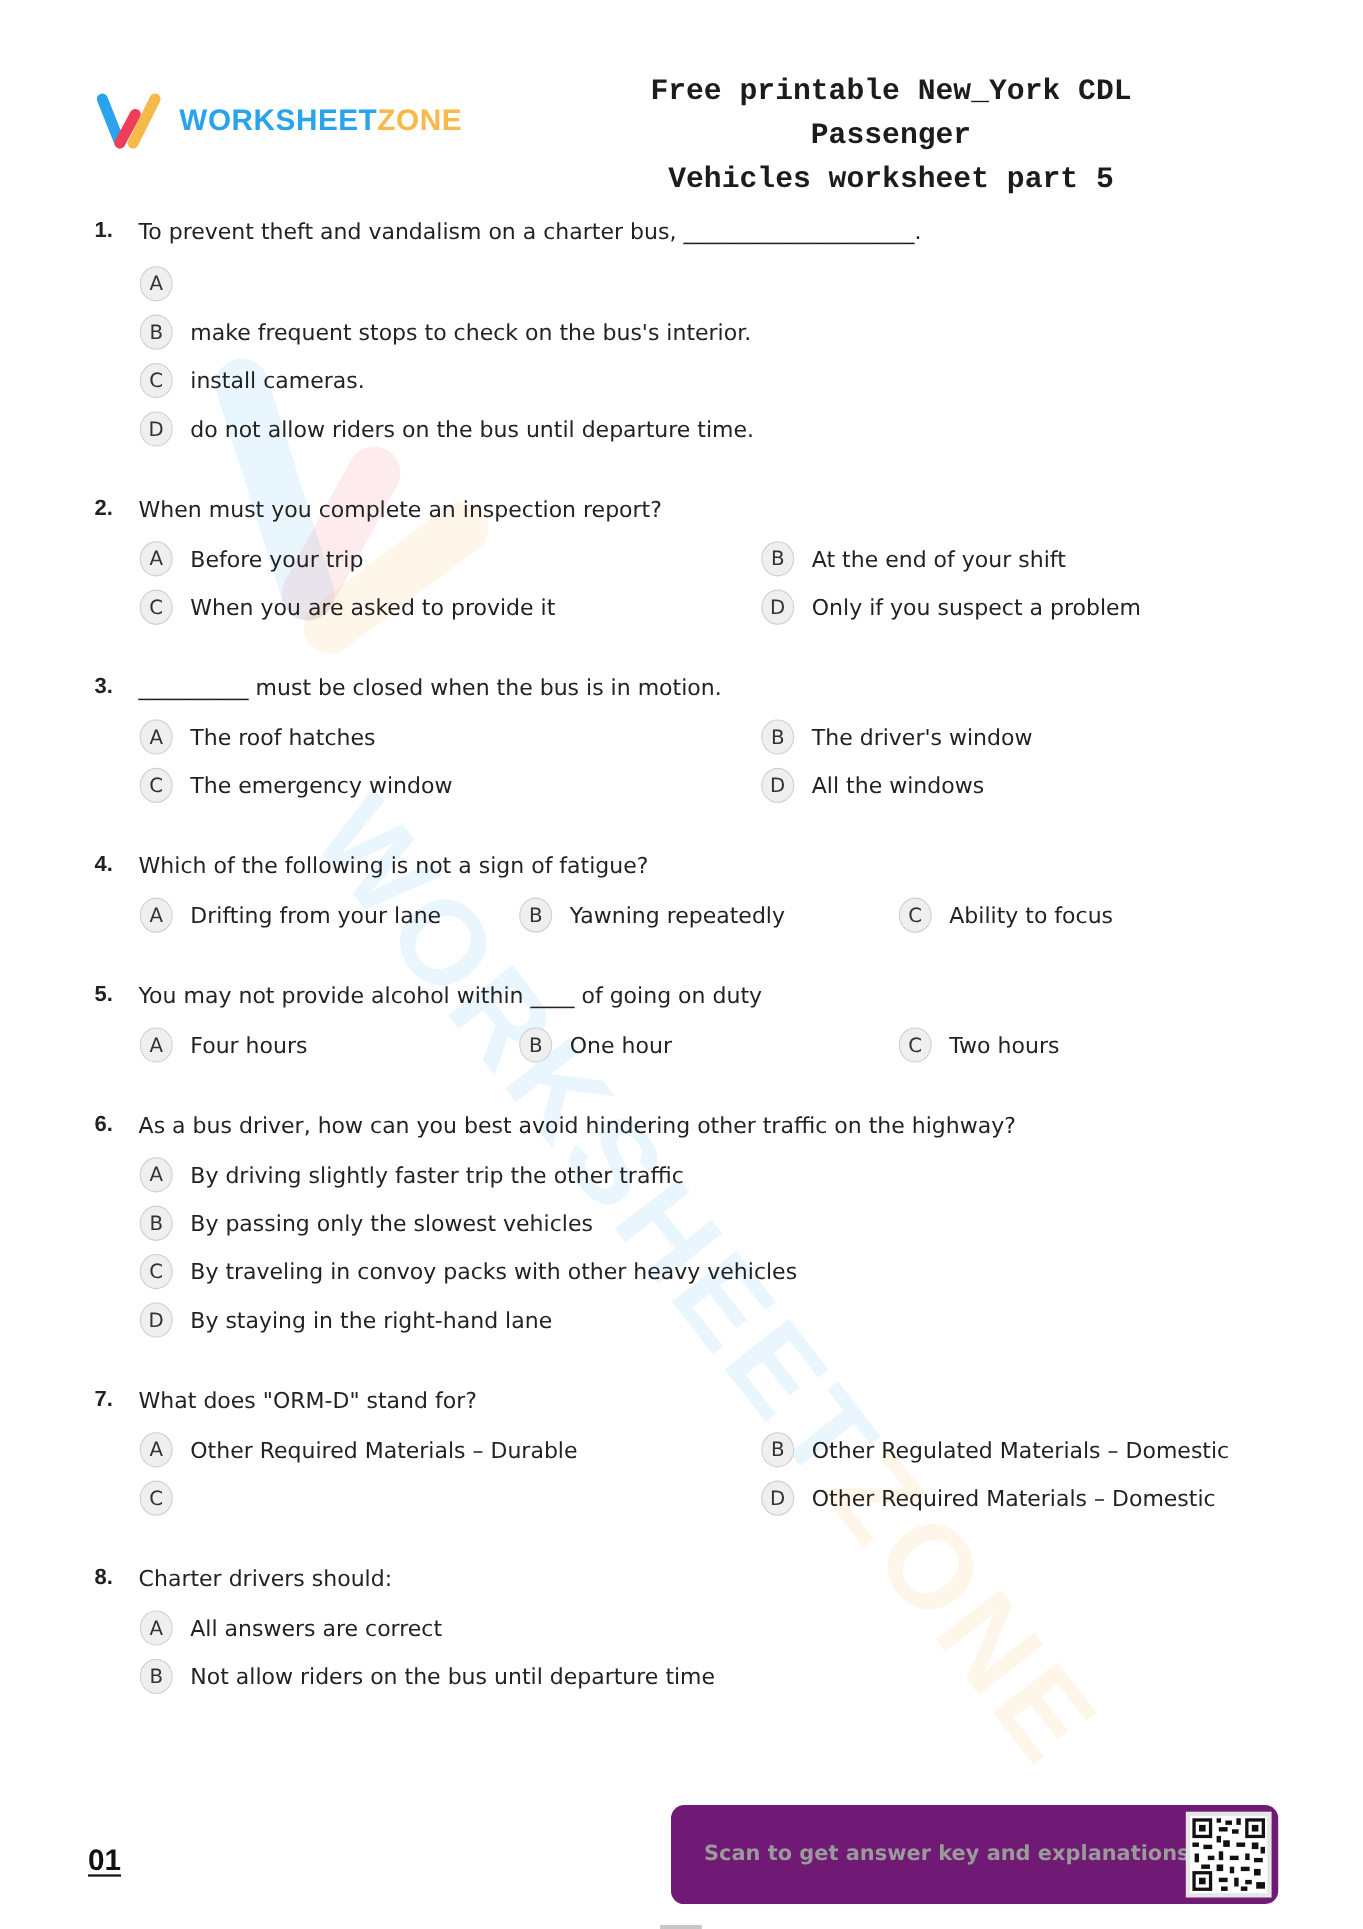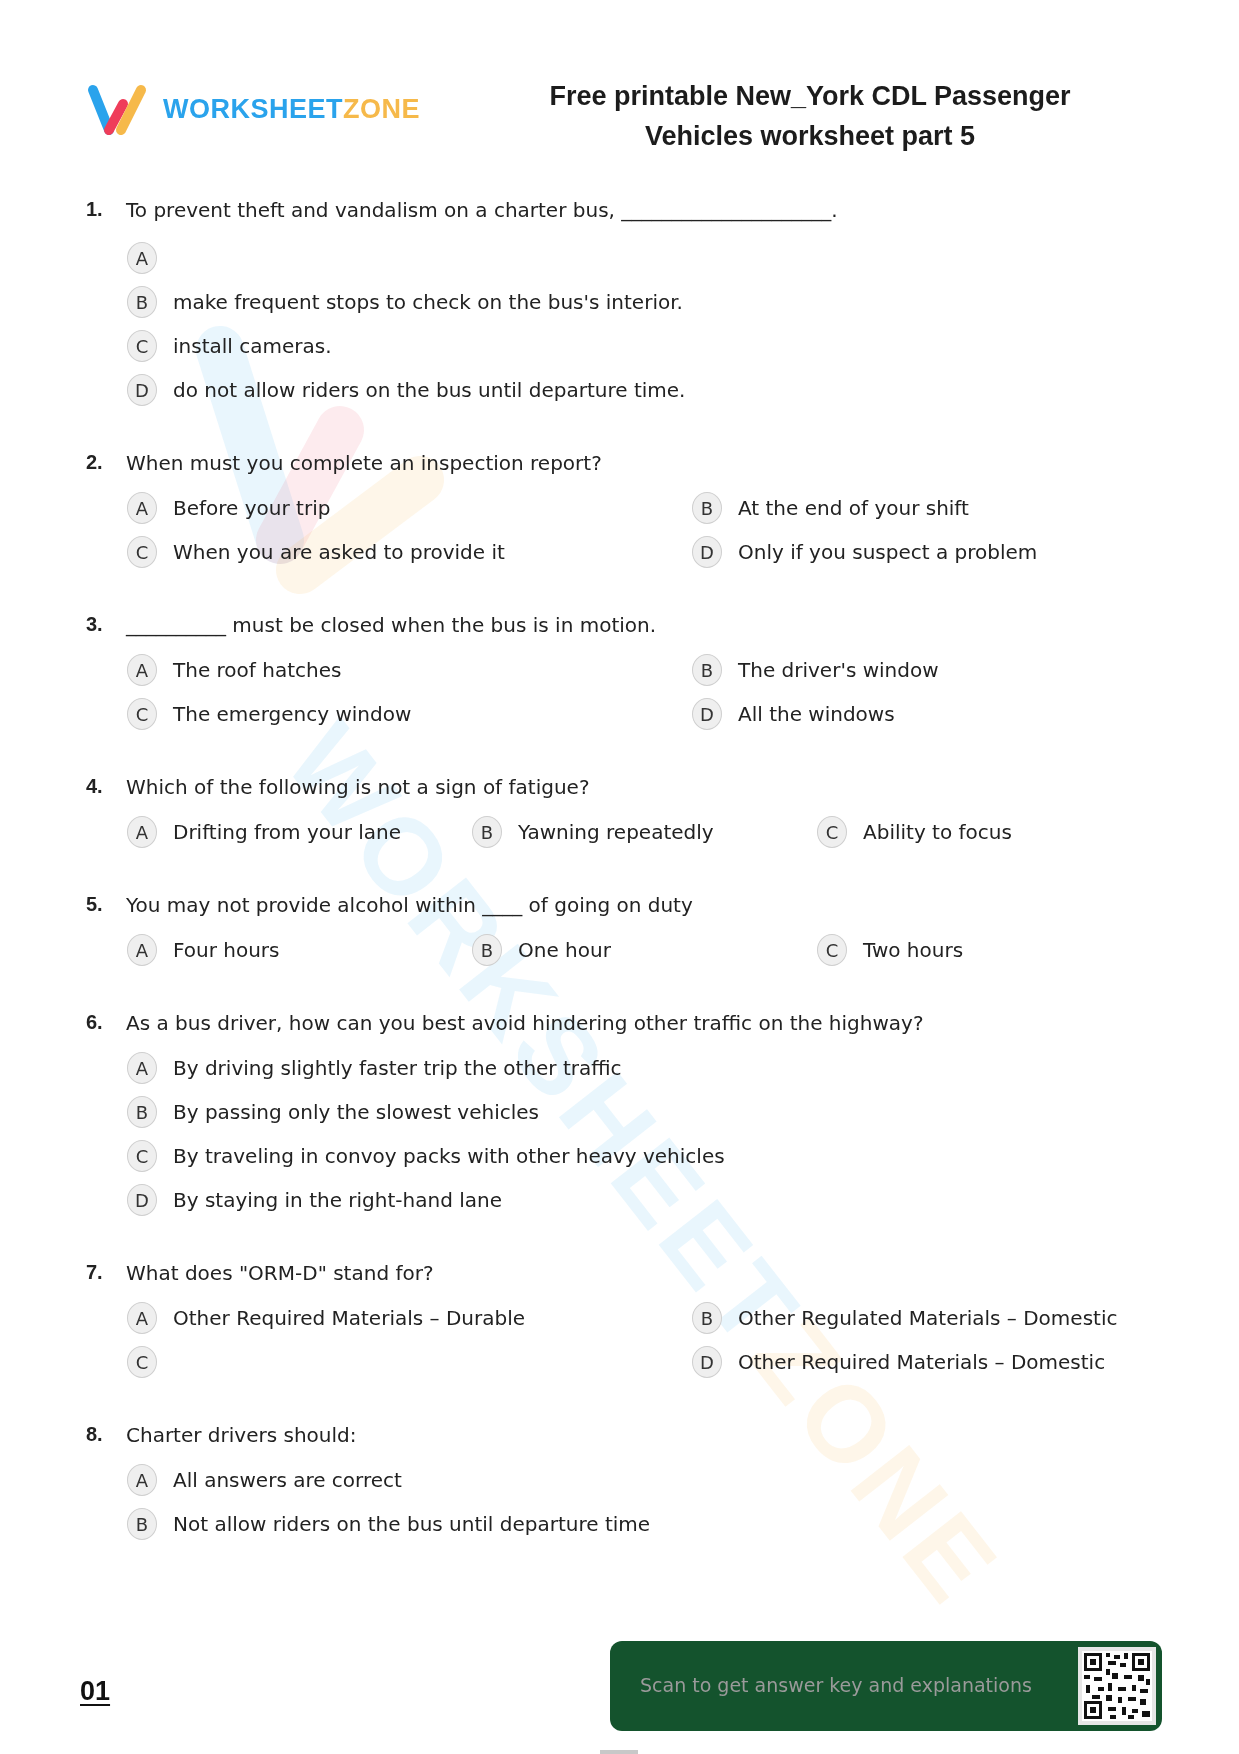--- a/index.html
+++ b/index.html
@@ -6,41 +6,41 @@
   body { width:1239px; height:1754px; position:relative; overflow:hidden;
          font-family:"DejaVu Sans", "Liberation Sans", sans-serif; color:#222; }
   .abs { position:absolute; }
 
   
   .logo { left:85px; top:82px; width:330px; height:56px; }
   .logo-mark { position:absolute; left:0; top:0; width:70px; height:56px; }
   .logo-text { position:absolute; left:78px; top:12px; font-size:27px; font-weight:bold; letter-spacing:0.5px; white-space:nowrap; font-family:"Liberation Sans", sans-serif; }
   .logo-text .w { color:#2aa3ec; }
   .logo-text .z { color:#f6b94a; }
-  .title { left:520px; top:76px; width:580px; text-align:center; font-family:Liberation Sans, sans-serif;
+  .title { left:520px; top:64px; width:580px; text-align:center; font-family:Liberation Mono, monospace;
            font-size:27px; font-weight:bold; line-height:40px; color:#1c1c1c; }
 
   
   .wm-text { left:360px; top:700px; font-family:"Liberation Sans", sans-serif; font-size:108px; font-weight:bold;
              transform:rotate(52deg); transform-origin:left top; white-space:nowrap; letter-spacing:6px; }
   .wm-text .w { color:rgba(42,163,236,0.10); }
   .wm-text .z { color:rgba(246,185,74,0.12); }
   .wm-logo { left:190px; top:320px; width:260px; height:300px; }
 
   
   .qnum { position:absolute; left:86px; font-size:20px; font-weight:bold; color:#222; font-family:"Liberation Sans", sans-serif; }
   .qtext { position:absolute; left:126px; font-size:20px; color:#222; white-space:nowrap; }
   .opt { position:absolute; height:34px; display:flex; align-items:center; }
   .badge { width:30px; height:32px; border-radius:50%; background:#efefef; border:1px solid #cfcfcf;
            display:flex; align-items:center; justify-content:center; font-size:18px; color:#333; box-sizing:border-box; margin-right:16px; }
   .opt-text { font-size:20px; color:#222; white-space:nowrap; }
 
   
   .page-num { left:80px; top:1676px; font-size:27px; font-weight:bold; color:#111; text-decoration:underline; text-underline-offset:4px; font-family:Liberation Sans, sans-serif; }
-  .scan-box { left:610px; top:1641px; width:552px; height:90px; background:#14532d; border-radius:12px; }
+  .scan-box { left:610px; top:1641px; width:552px; height:90px; background:#701a75; border-radius:12px;font-weight:bold; }
   .scan-text { position:absolute; left:30px; top:33px; font-size:19px; color:#9a9a9a; white-space:nowrap; }
   .qr { position:absolute; right:6px; top:6px; width:78px; height:78px; background:#e6e6e6; }
   .bottom-mark { left:600px; top:1750px; width:38px; height:4px; background:#c8c8c8; }
 </style>
 </head>
 <body>
 
 <div class="abs wm-logo">
   <svg width="260" height="300" viewBox="0 0 260 300">
     <line x1="30" y1="30" x2="90" y2="220" stroke="rgba(42,163,236,0.10)" stroke-width="48" stroke-linecap="round"></line>

